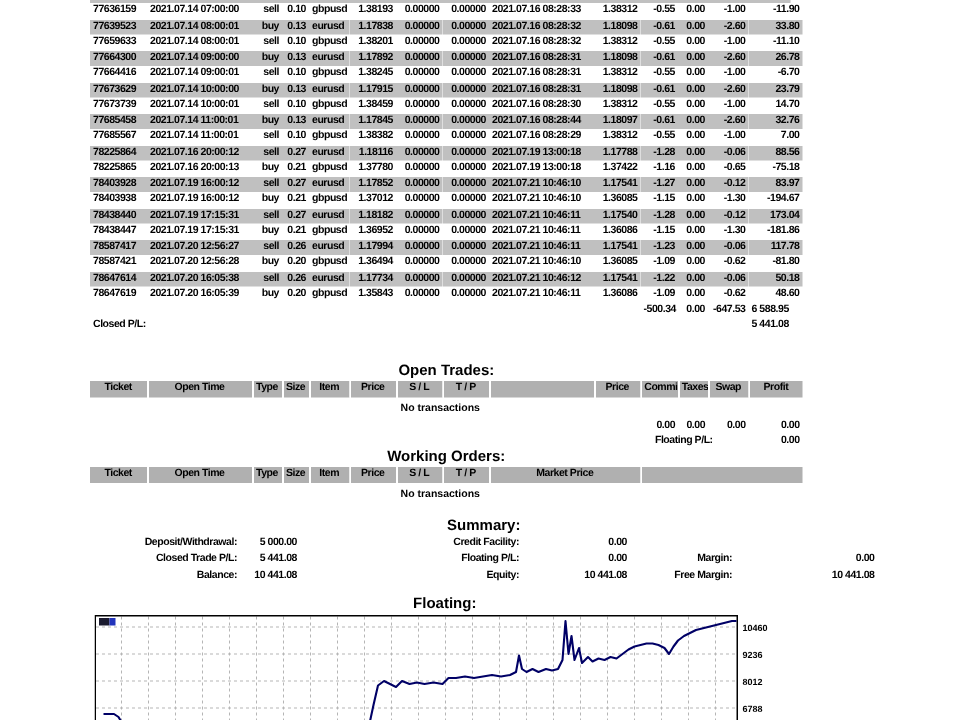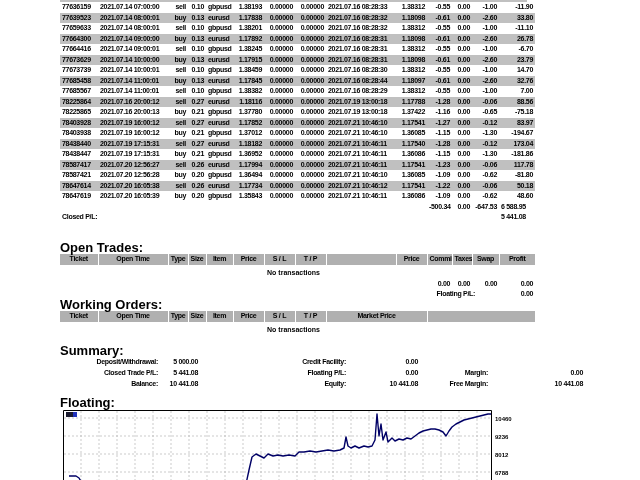--- a/index.html
+++ b/index.html
@@ -10,21 +10,21 @@
   td,th{font-size:7px;line-height:10.5px;height:10.5px;padding:0 2px;white-space:nowrap;
         overflow:hidden;letter-spacing:-0.3px;font-weight:bold;}
   th{background:#b0b0b0;text-align:center;border-right:1px solid #fff;font-weight:bold;}
   th:last-child{border-right:none;}
   tr.stripe td{background:#c0c0c0;}
   .trades td:nth-child(1),.trades td:nth-child(2),.trades td:nth-child(5),.trades td:nth-child(9){text-align:left;}
   .trades td:nth-child(3),.trades td:nth-child(4),.trades td:nth-child(6),.trades td:nth-child(7),
   .trades td:nth-child(8),.trades td:nth-child(10),.trades td:nth-child(11),.trades td:nth-child(12),
   .trades td:nth-child(13),.trades td:nth-child(14){text-align:right;}
   td.r{text-align:right;}
-  .title{font-size:13px;line-height:9px;}
+  .title{font-size:10px;line-height:9px;text-align:center;}
   .notrans{width:467px;text-align:center;font-size:7px;line-height:10px;}
   .sliver{width:467px;height:2px;background:#c0c0c0;}
   .sumtable{width:525px;}
   .sumtable td{text-align:right;height:11px;line-height:11px;}
   svg text{font-family:"Liberation Sans",sans-serif;font-weight:bold;}
 </style>
 </head>
 <body>
 
 <div id="screen">

